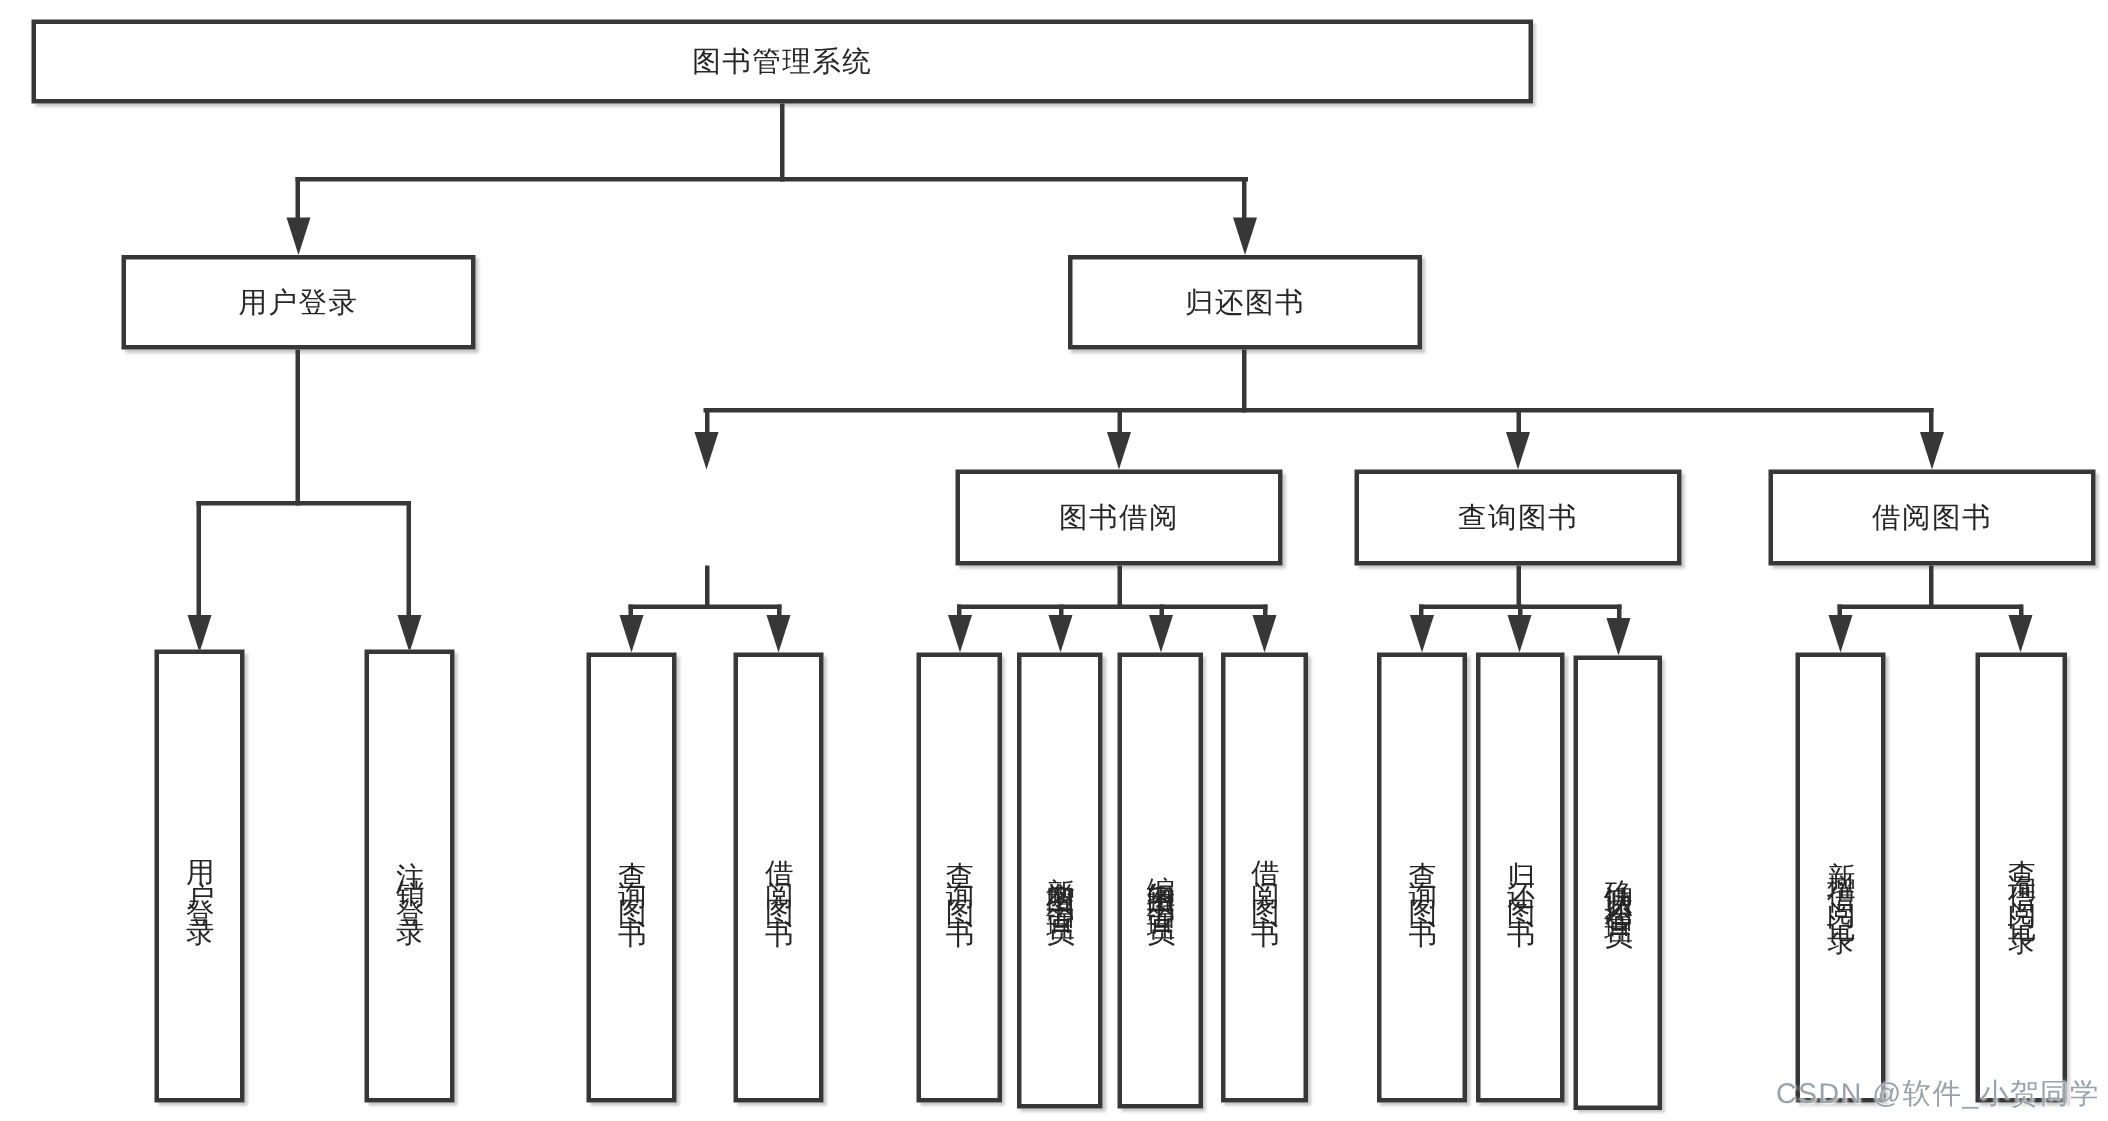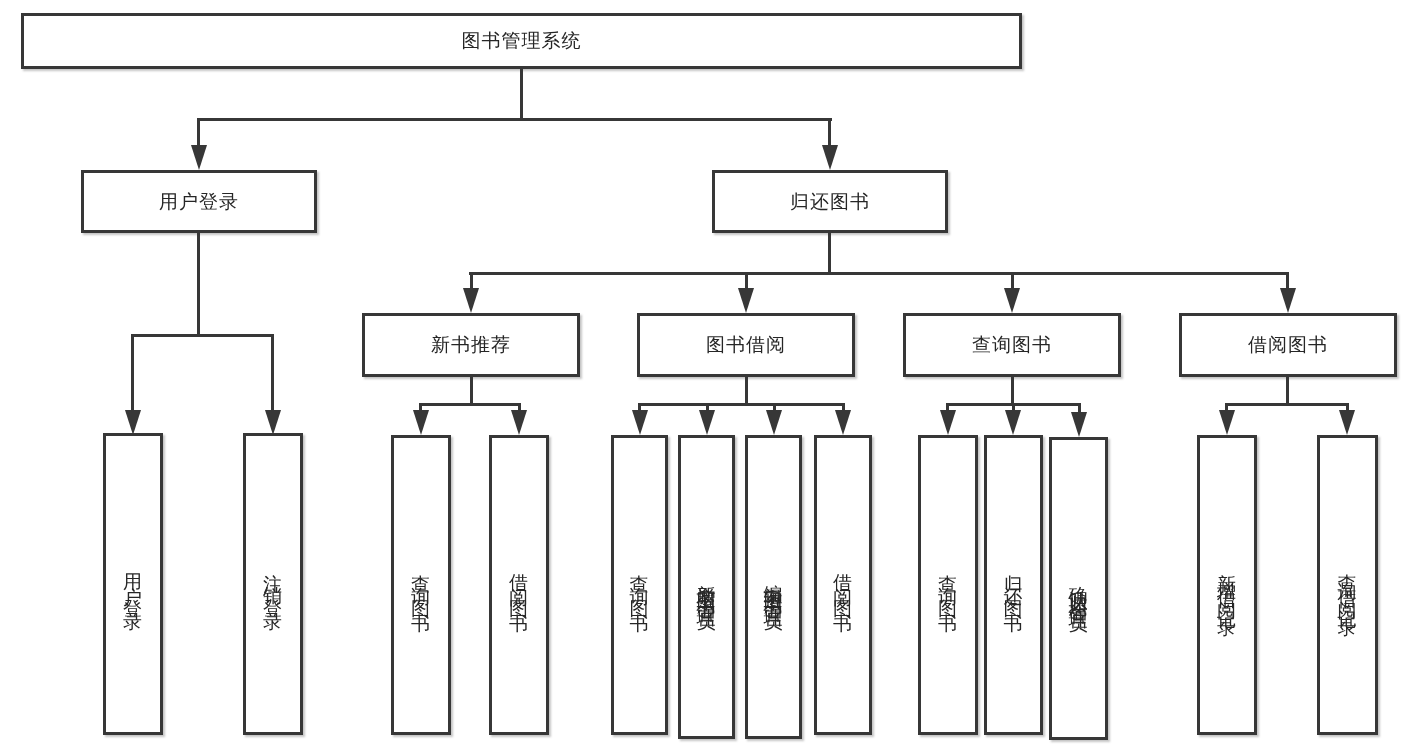--- a/index.html
+++ b/index.html
@@ -80,21 +80,20 @@
   <div class="hline" style="left:469px;top:272px;width:820px;"></div>
   <div class="vline" style="left:470px;top:272px;height:18px;"></div>
   <div class="arrow" style="left:463px;top:288px;"></div>
   <div class="vline" style="left:745px;top:272px;height:18px;"></div>
   <div class="arrow" style="left:738px;top:288px;"></div>
   <div class="vline" style="left:1011px;top:272px;height:18px;"></div>
   <div class="arrow" style="left:1004px;top:288px;"></div>
   <div class="vline" style="left:1286px;top:272px;height:18px;"></div>
   <div class="arrow" style="left:1280px;top:288px;"></div>
 
-  <div class="node" style="left:362px;top:313px;width:218px;height:64px;">新书推荐</div>
   <div class="node" style="left:637px;top:313px;width:218px;height:64px;">图书借阅</div>
   <div class="node" style="left:903px;top:313px;width:218px;height:64px;">查询图书</div>
   <div class="node" style="left:1179px;top:313px;width:218px;height:64px;">借阅图书</div>
 
   <div class="vline" style="left:470px;top:377px;height:29px;"></div>
   <div class="vline" style="left:745px;top:377px;height:29px;"></div>
   <div class="vline" style="left:1011px;top:377px;height:29px;"></div>
   <div class="vline" style="left:1286px;top:377px;height:29px;"></div>
 
   <div class="hline" style="left:419px;top:403px;width:102px;"></div>
@@ -139,14 +138,15 @@
   <div class="node leaf ls-tight" style="left:745px;top:435px;width:57px;height:304px;">编辑图书（管理员）</div>
   <div class="node leaf ls-wide" style="left:814px;top:435px;width:58px;height:300px;">借阅图书</div>
 
   <div class="node leaf ls-wide" style="left:918px;top:435px;width:60px;height:300px;">查询图书</div>
   <div class="node leaf ls-wide" style="left:984px;top:435px;width:59px;height:300px;">归还图书</div>
   <div class="node leaf ls-tight" style="left:1049px;top:437px;width:59px;height:303px;">确认归还（管理员）</div>
 
   <div class="node leaf ls-mid" style="left:1197px;top:435px;width:60px;height:300px;">新增借阅记录</div>
   <div class="node leaf ls-mid" style="left:1317px;top:435px;width:61px;height:300px;">查询借阅记录</div>
 
+  <div class="watermark">CSDN @软件_小贺同学</div>
 
 </div>
 
 </body></html>

